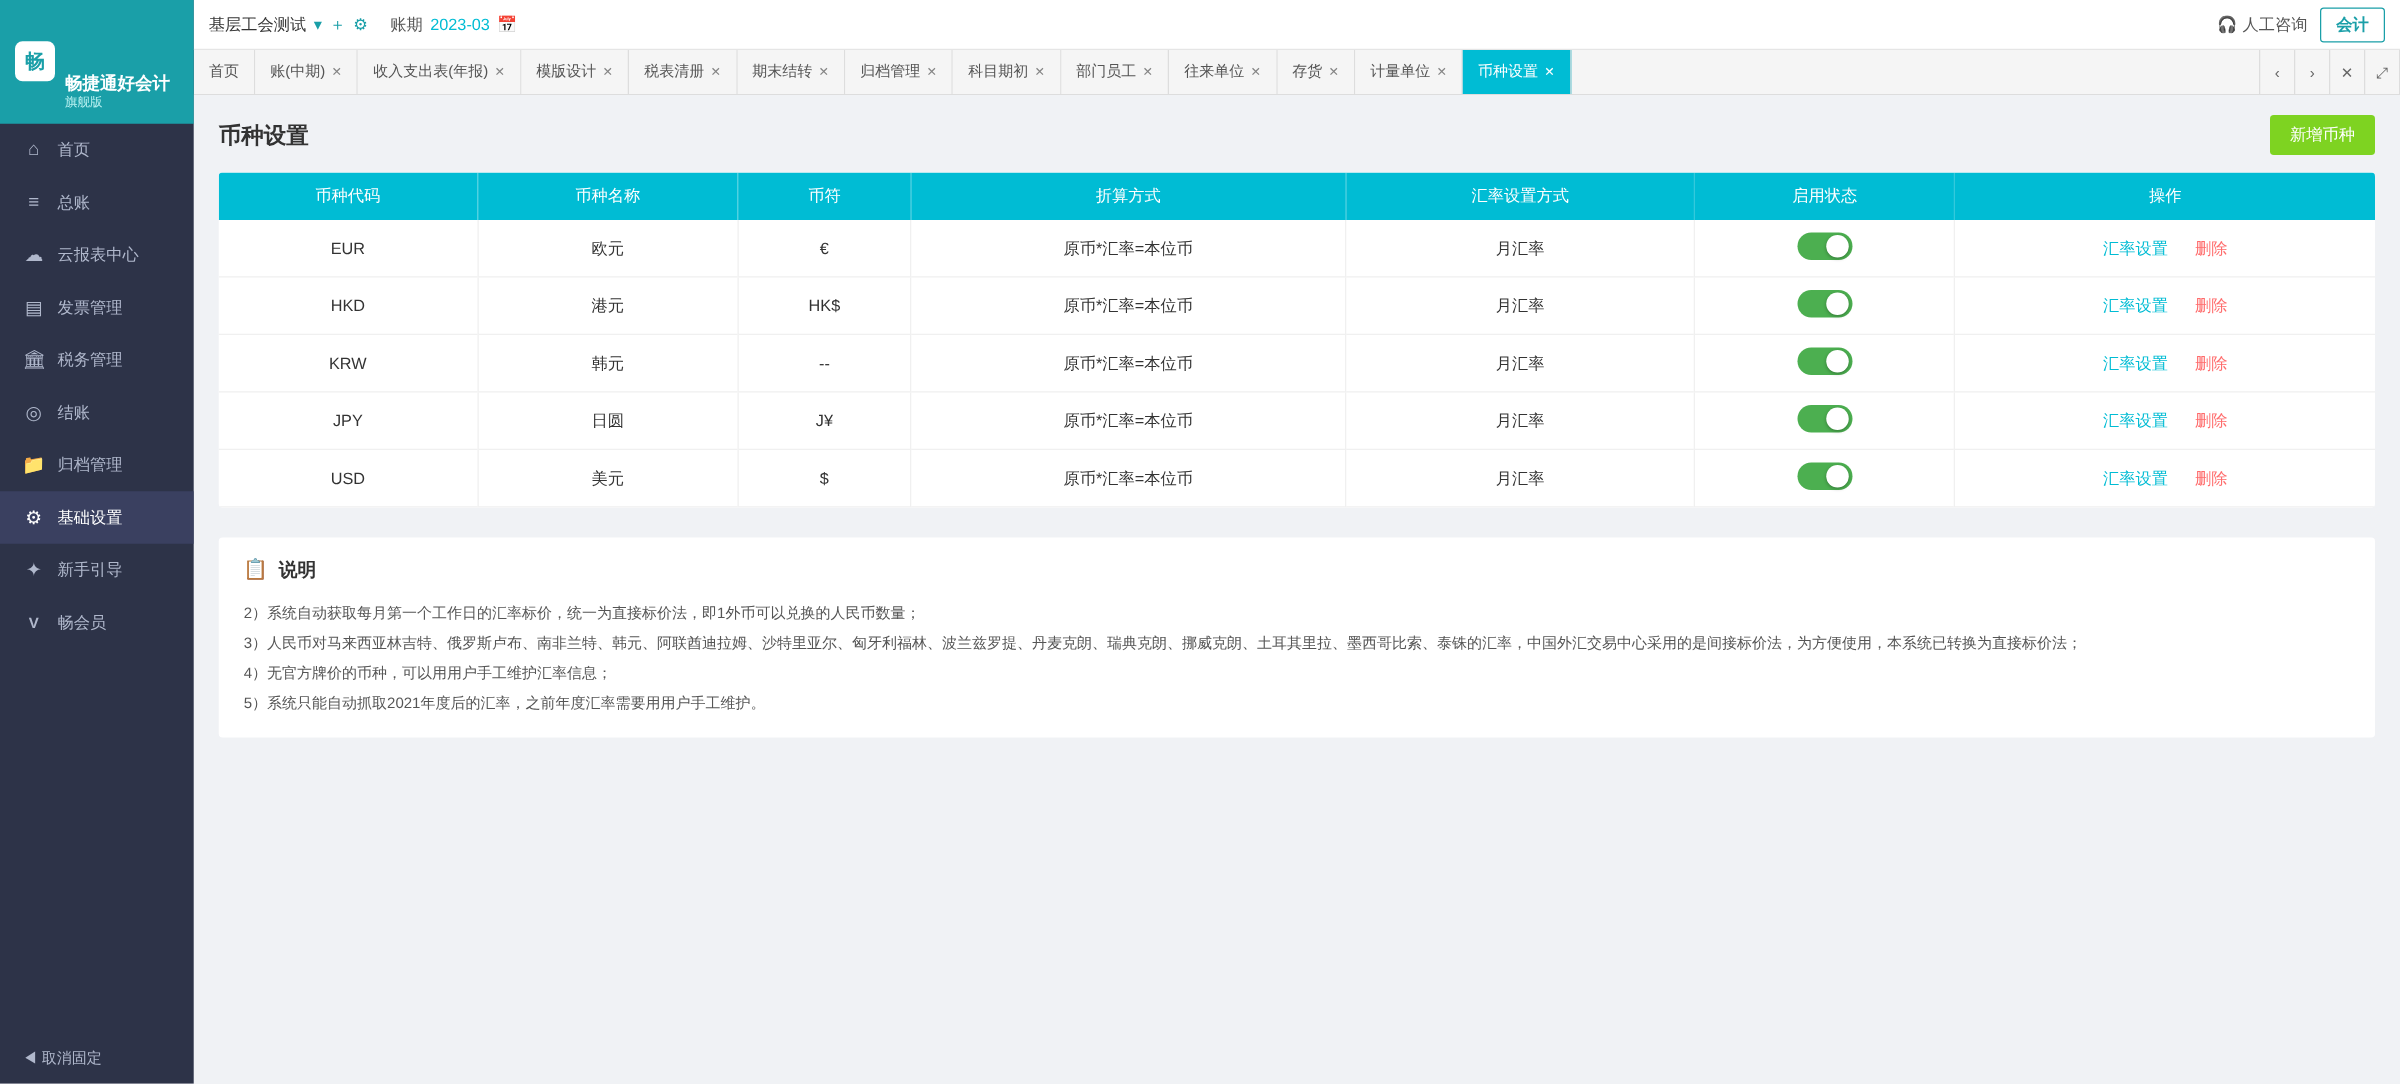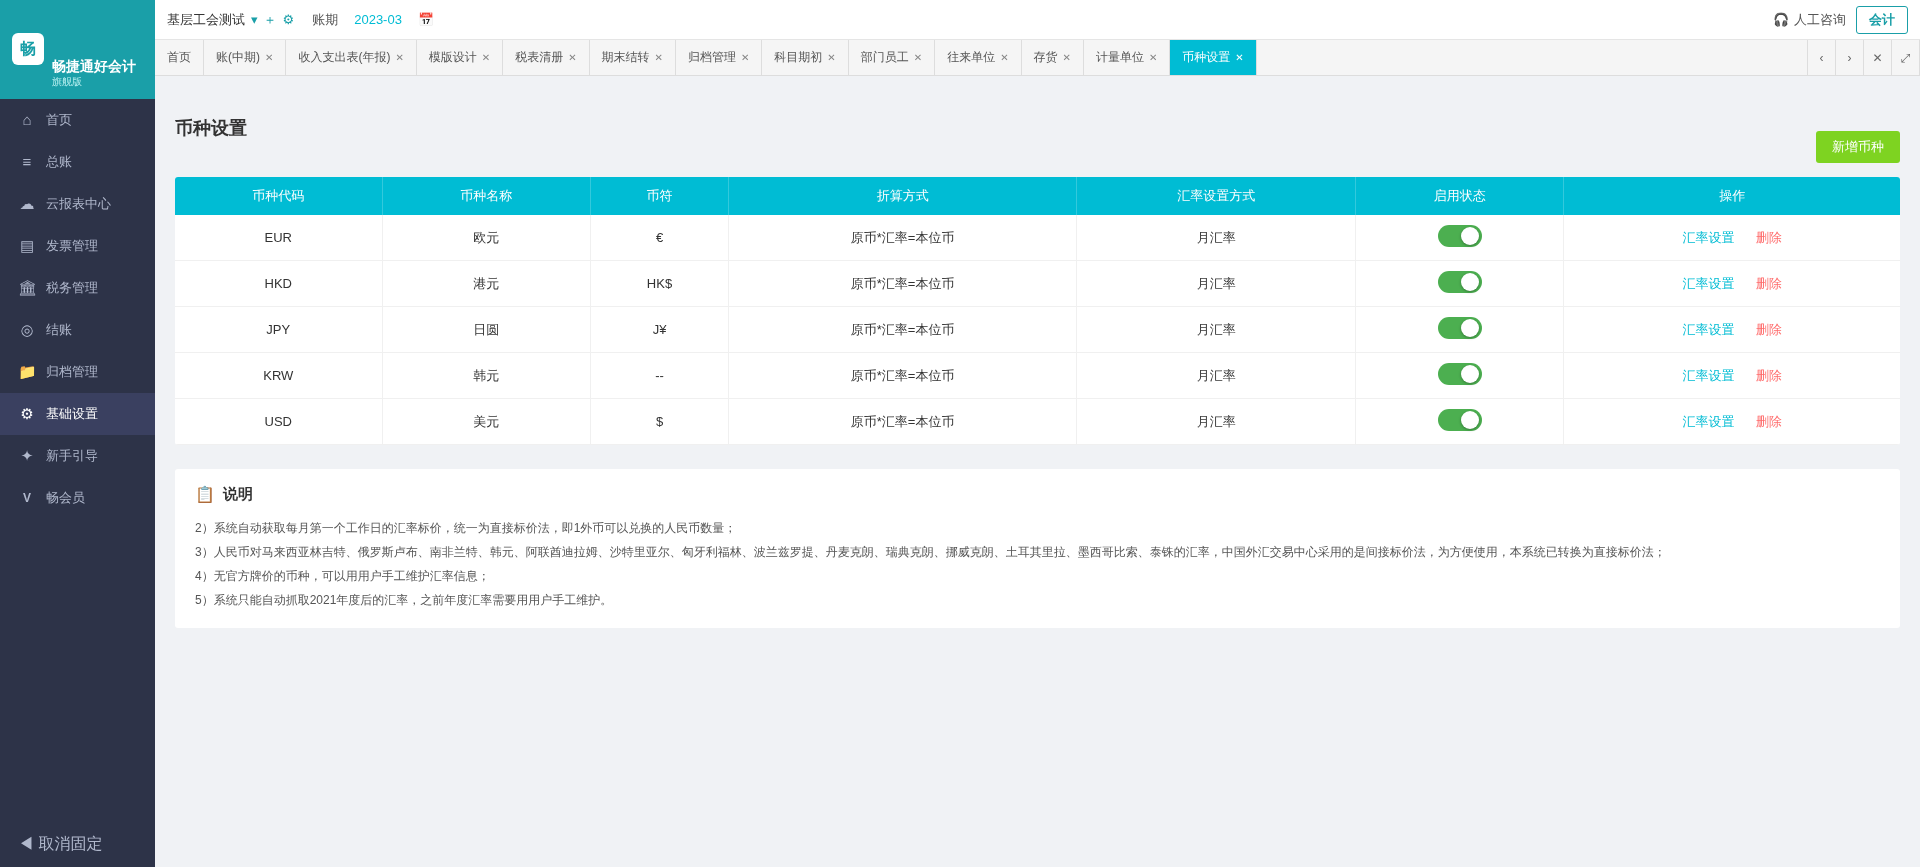--- a/index.html
+++ b/index.html
@@ -8,52 +8,52 @@
     
     .sidebar { width: 155px; background: #2d3348; color: #ccc; display: flex; flex-direction: column; height: 100%; flex-shrink: 0; }
     .sidebar-logo { background: #1a9fa8; padding: 10px 12px; display: flex; align-items: center; gap: 8px; }
     .sidebar-logo-text { color: #fff; font-size: 14px; font-weight: bold; line-height: 1.2; margin-top: 48px; }
     .sidebar-logo-sub { color: #b8f0f0; font-size: 10px; }
     .sidebar-logo-icon { width: 32px; height: 32px; background: #fff; border-radius: 6px; display: flex; align-items: center; justify-content: center; color: #1a9fa8; font-size: 16px; font-weight: bold; flex-shrink: 0; }
     .sidebar-item { display: flex; align-items: center; gap: 10px; padding: 12px 18px; cursor: pointer; color: #b0b8cc; transition: background 0.2s; }
     .sidebar-item.active { color: #fff; background: #3a4060; }
     .sidebar-item .icon { width: 18px; text-align: center; font-size: 15px; }
     .sidebar-item .label { font-size: 13px; }
-    .sidebar-bottom { margin-top: auto; padding: 12px 18px; display: flex; align-items: center; gap: 8px; color: #b0b8cc; cursor: pointer; font-size: 16px; }
+    .sidebar-bottom { margin-top: auto; padding: 12px 18px; display: flex; align-items: center; gap: 8px; color: #b0b8cc; cursor: pointer; font-size: 12px; }
 
     
     .main { flex: 1; display: flex; flex-direction: column; overflow: hidden; }
 
     
     .topbar { background: #fff; border-bottom: 1px solid #e5e5e5; height: 40px; display: flex; align-items: center; padding: 0 12px; gap: 8px; flex-shrink: 0; }
     .topbar-title { display: flex; align-items: center; gap: 6px; font-size: 13px; color: #333; }
     .topbar-title .company { font-weight: 400; }
     .topbar-icon { color: #1a9fa8; cursor: pointer; font-size: 13px; }
-    .topbar-period { display: flex; align-items: center; gap: 16px; font-size: 13px; color: #555; margin-left: 10px; }
+    .topbar-period { display: flex; align-items: center; gap: 6px; font-size: 13px; color: #555; margin-left: 10px; }
     .topbar-right { margin-left: auto; display: flex; align-items: center; gap: 10px; }
     .topbar-service { display: flex; align-items: center; gap: 4px; color: #555; font-size: 13px; cursor: pointer; }
     .topbar-account-btn { background: #fff; border: 1px solid #1a9fa8; color: #1a9fa8; padding: 4px 12px; border-radius: 3px; cursor: pointer; font-size: 13px; font-weight: bold; }
 
     
     .tabbar { background: #f5f5f5; border-bottom: 1px solid #ddd; display: flex; align-items: center; height: 36px; overflow-x: auto; flex-shrink: 0; }
     .tabbar::-webkit-scrollbar { height: 0; }
     .tab { display: flex; align-items: center; padding: 0 12px; height: 36px; border-right: 1px solid #ddd; white-space: nowrap; cursor: pointer; font-size: 12px; color: #555; gap: 5px; background: #f5f5f5; flex-shrink: 0; }
     .tab.active { background: #00bcd4; color: #fff; }
     .tab .close-icon { font-size: 10px; opacity: 0.7; }
     .tab.active .close-icon { opacity: 1; }
     .tabbar-nav { display: flex; align-items: center; margin-left: auto; border-left: 1px solid #ddd; }
     .tabbar-nav-btn { width: 28px; height: 36px; display: flex; align-items: center; justify-content: center; cursor: pointer; border-right: 1px solid #ddd; color: #666; font-size: 12px; }
 
     
     .content { flex: 1; overflow-y: auto; background: #f0f2f5; padding: 16px 20px; }
 
     
     .page-header { display: flex; align-items: center; justify-content: space-between; margin-bottom: 14px; }
     .page-title { font-size: 18px; font-weight: bold; color: #333; }
-    .btn-new { background: #7ed321; color: #fff; border: none; padding: 7px 16px; border-radius: 3px; font-size: 13px; cursor: pointer; font-weight: 500; margin-top: 39px; }
+    .btn-new { background: #7ed321; color: #fff; border: none; padding: 7px 16px; border-radius: 3px; font-size: 13px; cursor: pointer; font-weight: 500; }
 
     
     .table-wrap { background: #fff; border-radius: 3px; overflow: hidden; }
     table { width: 100%; border-collapse: collapse; }
     thead tr { background: #00bcd4; color: #fff; }
     thead th { padding: 10px 12px; text-align: center; font-size: 13px; font-weight: 500; border-right: 1px solid rgba(255,255,255,0.2); }
     thead th:last-child { border-right: none; }
     tbody tr { border-bottom: 1px solid #f0f0f0; }
     tbody td { padding: 10px 12px; text-align: center; font-size: 13px; color: #333; border-right: 1px solid #f0f0f0; }
     tbody td:last-child { border-right: none; }
@@ -270,41 +270,41 @@
           <div class="toggle-thumb"></div>
         </div>
       </div>
     </td>
     <td>
       <span class="action-link">汇率设置</span>
       <span class="action-del">删除</span>
     </td>
   </tr>
             <tr>
+    <td>KRW</td>
+    <td>韩元</td>
+    <td>--</td>
+    <td>原币*汇率=本位币</td>
+    <td>月汇率</td>
+    <td>
+      <div class="toggle">
+        <div class="toggle-track">
+          <div class="toggle-thumb"></div>
+        </div>
+      </div>
+    </td>
+    <td>
+      <span class="action-link">汇率设置</span>
+      <span class="action-del">删除</span>
+    </td>
+  </tr>
+            <tr>
     <td>JPY</td>
     <td>日圆</td>
     <td>J¥</td>
-    <td>原币*汇率=本位币</td>
-    <td>月汇率</td>
-    <td>
-      <div class="toggle">
-        <div class="toggle-track">
-          <div class="toggle-thumb"></div>
-        </div>
-      </div>
-    </td>
-    <td>
-      <span class="action-link">汇率设置</span>
-      <span class="action-del">删除</span>
-    </td>
-  </tr>
-            <tr>
-    <td>KRW</td>
-    <td>韩元</td>
-    <td>--</td>
     <td>原币*汇率=本位币</td>
     <td>月汇率</td>
     <td>
       <div class="toggle">
         <div class="toggle-track">
           <div class="toggle-thumb"></div>
         </div>
       </div>
     </td>
     <td>

